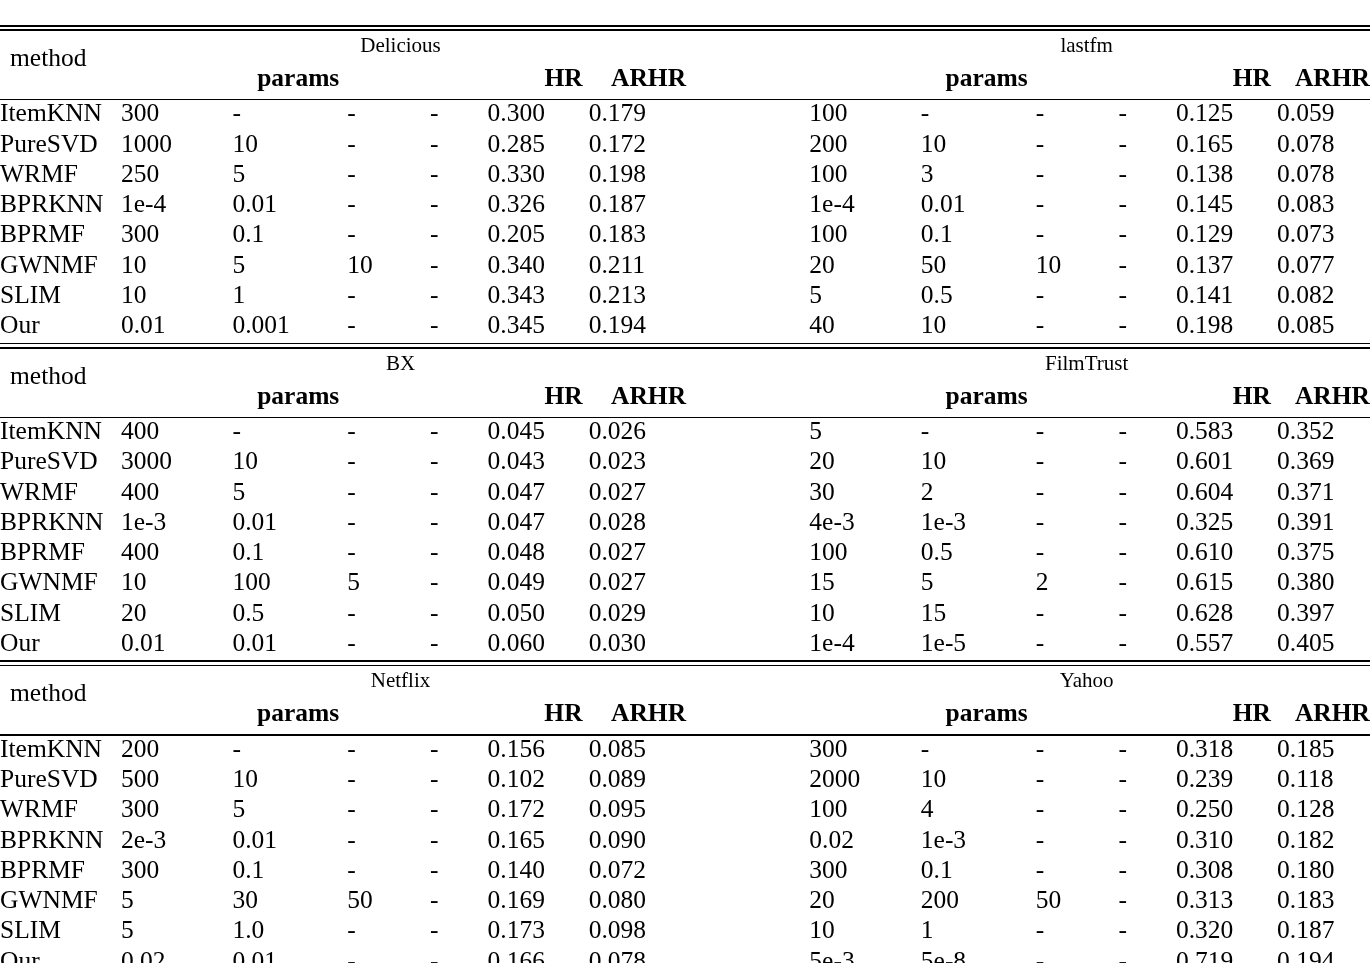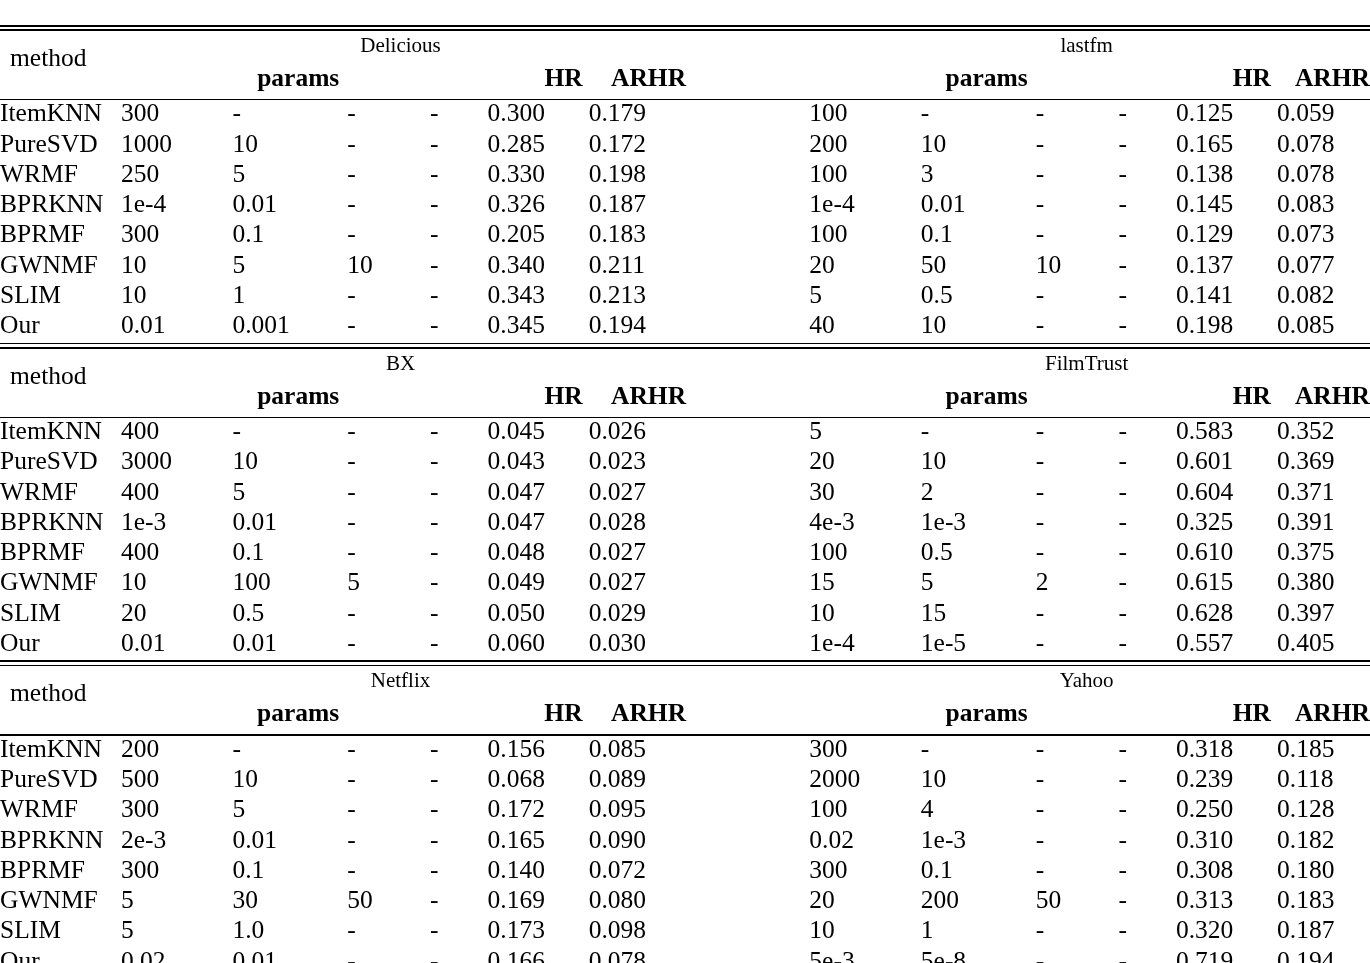--- a/index.html
+++ b/index.html
@@ -612,21 +612,21 @@
 
         <td class="cell">0.318</td>
         <td class="cell">0.185</td>
       </tr>
             <tr class="datarow">
         <td class="method-cell">PureSVD</td>
         <td class="cell">500</td>
         <td class="cell">10</td>
         <td class="cell">-</td>
         <td class="cell">-</td>
-        <td class="cell">0.068</td>
+        <td class="cell">0.102</td>
         <td class="cell">0.089</td>
         <td class="cell"></td>
               <td class="cell">2000</td>
         <td class="cell">10</td>
         <td class="cell">-</td>
         <td class="cell">-</td>
 
         <td class="cell">0.239</td>
         <td class="cell">0.118</td>
       </tr>

